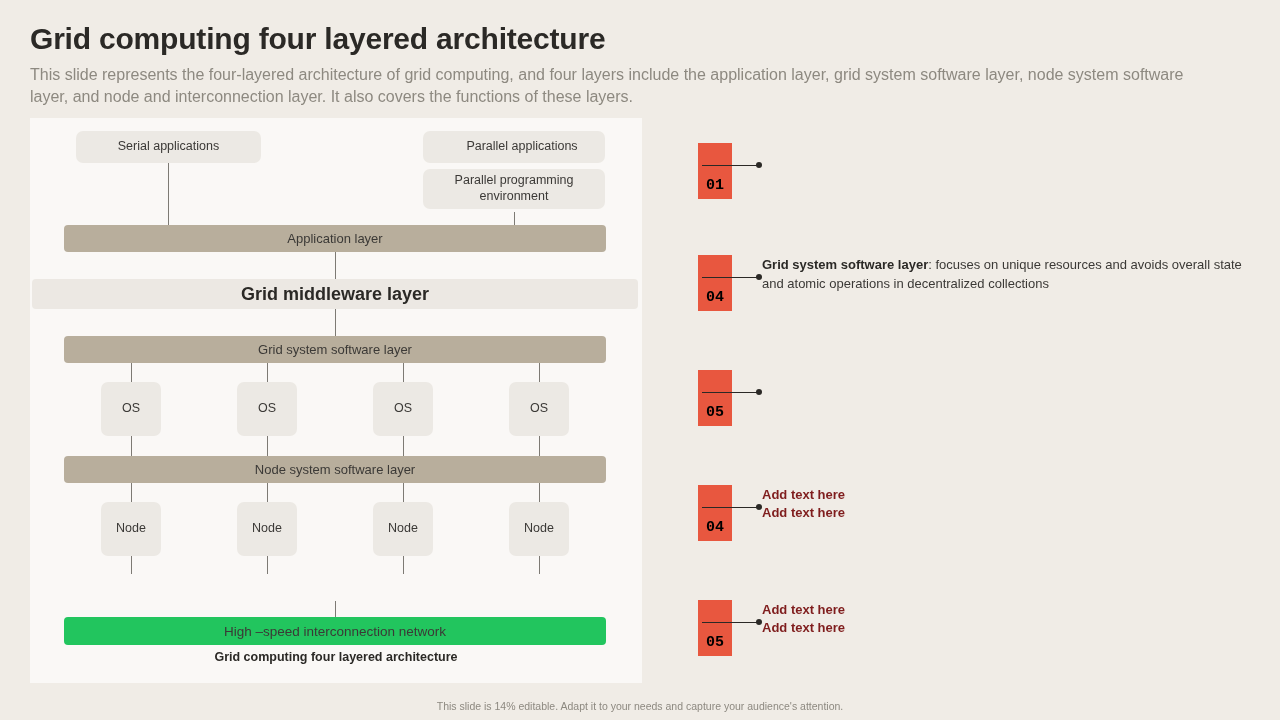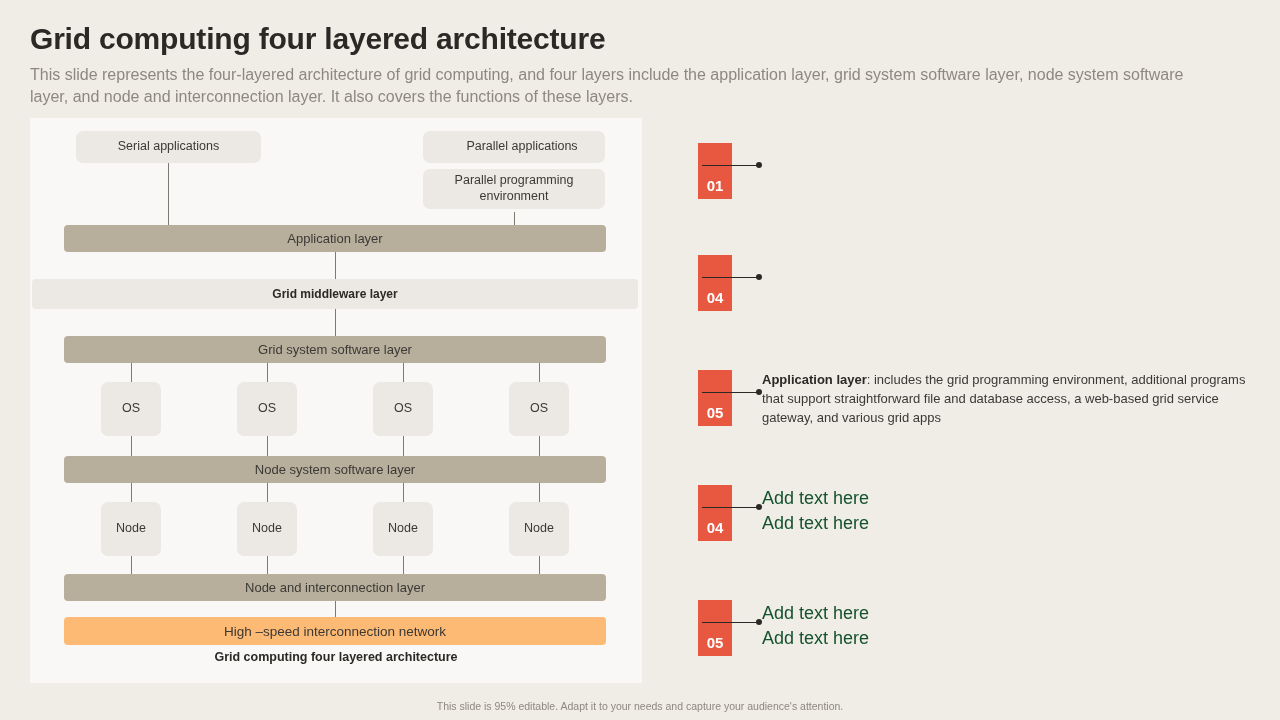--- a/index.html
+++ b/index.html
@@ -68,26 +68,26 @@
     justify-content: center;
     font-size: 13px;
     color: #3b3936;
     border-radius: 4px;
     background: #b8ae9c;
     height: 27px;
   }
   .dg-bar.light {
     background: #ece8e3;
     font-weight: bold;
-    font-size: 12px;
+    font-size: 18px;
     color: #2b2926;
     height: 30px;
   }
   .dg-bar.plain {
-    background: #fdba74;
+    background: #22c55e;
     font-weight: normal;
     font-size: 13.5px;
     color: #3b3936;
     height: 28px;
   }
   .dg-line {
     position: absolute;
     width: 1px;
     background: #7d7a74;
   }
@@ -115,28 +115,29 @@
     width: 560px;
     height: 110px;
   }
   .badge {
     position: absolute;
     left: 0;
     top: 11px;
     width: 34px;
     height: 56px;
     background: #e8573f;
-    color: #ffffff;
+    color: #000000;
     font-size: 15px;
     font-weight: bold;
     display: flex;
     align-items: flex-end;
     justify-content: center;
     padding-bottom: 5px;
     box-sizing: border-box;
+    font-family: Liberation Mono, monospace;
   }
   .connector {
     position: absolute;
     left: 4px;
     top: 33px;
     width: 57px;
     height: 1px;
     background: #2b2926;
   }
   .connector-dot {
@@ -155,23 +156,24 @@
     width: 490px;
     font-size: 13px;
     line-height: 1.45;
     color: #3b3936;
   }
   .point-text .lead {
     font-weight: bold;
     color: #2b2926;
   }
   .point-text.placeholder {
-    font-size: 18px;
-    color: #14532d;
+    font-size: 13px;
+    color: #7f1d1d;
     line-height: 1.4;
+    font-weight: bold;
   }
 
   
   #footer-note {
     position: absolute;
     left: 0;
     right: 0;
     top: 700px;
     text-align: center;
     font-size: 10.5px;
@@ -258,23 +260,20 @@
   </div>
   <div class="dg-box" style="left:479px; top:384px; width:60px; height:54px;">
     <span>Node</span>
   </div>
 
   <div class="dg-line" style="left:101px; top:438px; height:18px;"></div>
   <div class="dg-line" style="left:237px; top:438px; height:18px;"></div>
   <div class="dg-line" style="left:373px; top:438px; height:18px;"></div>
   <div class="dg-line" style="left:509px; top:438px; height:18px;"></div>
 
-  <div class="dg-bar" style="left:34px; top:456px; width:542px;">
-    <span>Node and interconnection layer</span>
-  </div>
 
   <div class="dg-line" style="left:305px; top:483px; height:16px;"></div>
 
   <div class="dg-bar plain" style="left:34px; top:499px; width:542px;">
     <span>High –speed interconnection network</span>
   </div>
 
   <div id="diagram-caption">Grid computing four layered architecture</div>
 </div>
 
@@ -283,29 +282,29 @@
   <div class="point-row" style="top:0px;">
     <div class="badge">01</div>
     <div class="connector"></div>
     <div class="connector-dot"></div>
   </div>
 
   <div class="point-row" style="top:112px;">
     <div class="badge">04</div>
     <div class="connector"></div>
     <div class="connector-dot"></div>
+    <div class="point-text">
+      <span class="lead">Grid system software layer</span><span>: focuses on unique resources and avoids overall state and atomic operations in decentralized collections</span>
+    </div>
   </div>
 
   <div class="point-row" style="top:227px;">
     <div class="badge">05</div>
     <div class="connector"></div>
     <div class="connector-dot"></div>
-    <div class="point-text">
-      <span class="lead">Application layer</span><span>: includes the grid programming environment, additional programs that support straightforward file and database access, a web-based grid service gateway, and various grid apps</span>
-    </div>
   </div>
 
   <div class="point-row" style="top:342px;">
     <div class="badge">04</div>
     <div class="connector"></div>
     <div class="connector-dot"></div>
     <div class="point-text placeholder">
       <div>Add text here</div>
       <div>Add text here</div>
     </div>
@@ -315,13 +314,13 @@
     <div class="badge">05</div>
     <div class="connector"></div>
     <div class="connector-dot"></div>
     <div class="point-text placeholder">
       <div>Add text here</div>
       <div>Add text here</div>
     </div>
   </div>
 </div>
 
-<div id="footer-note">This slide is 95% editable. Adapt it to your needs and capture your audience's attention.</div>
+<div id="footer-note">This slide is 14% editable. Adapt it to your needs and capture your audience's attention.</div>
 
 </body></html>

